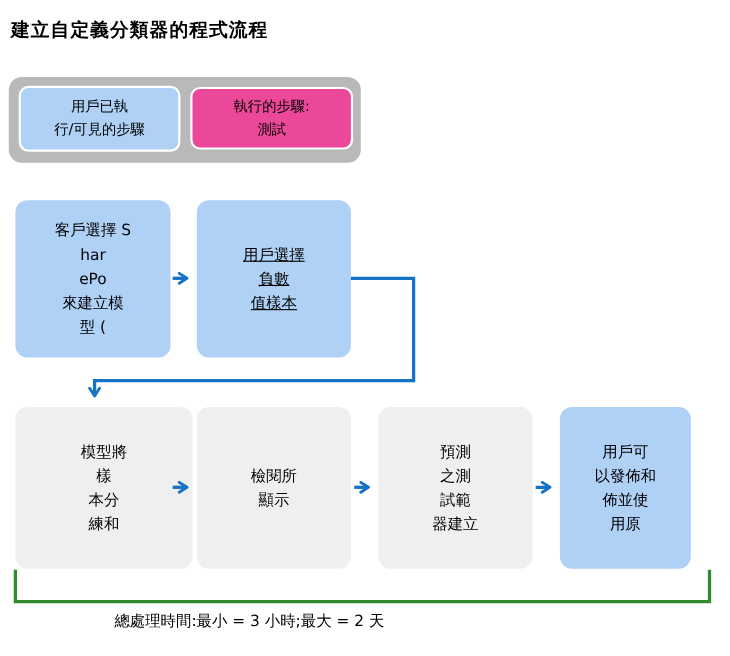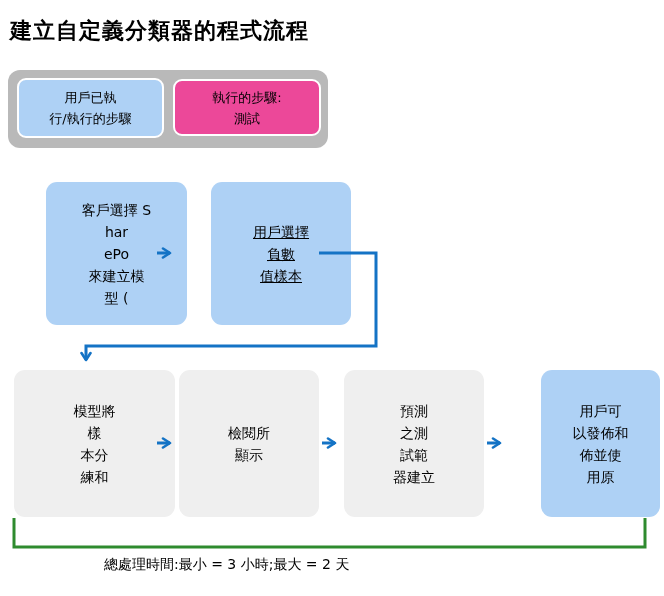--- a/index.html
+++ b/index.html
@@ -2,41 +2,41 @@
 <html><head>
 <meta charset="utf-8">
 <style>
   html,body{margin:0;padding:0;background:#fff;}
   .stage{
     position:relative;width:664px;height:596px;background:#ffffff;
     font-family:"DejaVu Sans",sans-serif;color:#000;overflow:hidden;
   }
   .title{
     position:absolute;left:10px;top:16px;margin:0;
-    font-size:22px;font-weight:bold;letter-spacing:1px;
+    font-size:17px;font-weight:bold;letter-spacing:1px;
   }
   
   .legend{
     position:absolute;left:8px;top:70px;width:320px;height:78px;
     background:#b9b9b9;border-radius:12px;
   }
   .lbox{
     position:absolute;border-radius:9px;border:2px solid #ffffff;
     display:flex;align-items:center;justify-content:center;
     text-align:center;font-size:13px;line-height:21px;white-space:pre-line;
   }
   .lbox.user{left:9px;top:8px;width:143px;height:56px;background:#aed1f5;}
   .lbox.test{left:165px;top:9px;width:144px;height:53px;background:#ec4899;}
   
   .fbox{
     position:absolute;border-radius:11px;
     display:flex;align-items:center;justify-content:center;
     text-align:center;font-size:14px;line-height:22px;white-space:pre-line;
   }
-  .fbox.user{background:#aed1f5;margin-left:32px;}
+  .fbox.user{background:#aed1f5;}
   .fbox.system{background:#efefef;}
   #b1{left:14px;top:182px;width:141px;height:143px;}
   #b2{left:179px;top:182px;width:140px;height:143px;text-decoration:underline;}
   #b3{left:14px;top:370px;width:161px;height:147px;}
   #b4{left:179px;top:370px;width:140px;height:147px;}
   #b5{left:344px;top:370px;width:140px;height:147px;}
   #b6{left:509px;top:370px;width:119px;height:147px;}
   
   .overlay{position:absolute;left:0;top:0;width:664px;height:596px;pointer-events:none;}
   
@@ -45,21 +45,21 @@
 </head>
 <body>
 
 <div class="stage">
 
   <h1 class="title">建立自定義分類器的程式流程</h1>
 
   <div class="legend">
     <div class="lbox user">
       <span>用戶已執
-行/執行的步驟</span>
+行/可見的步驟</span>
     </div>
     <div class="lbox test">
       <span>執行的步驟:
 測試</span>
     </div>
   </div>
 
   <div id="b1" class="fbox user">
     <span>客戶選擇 S
 har

